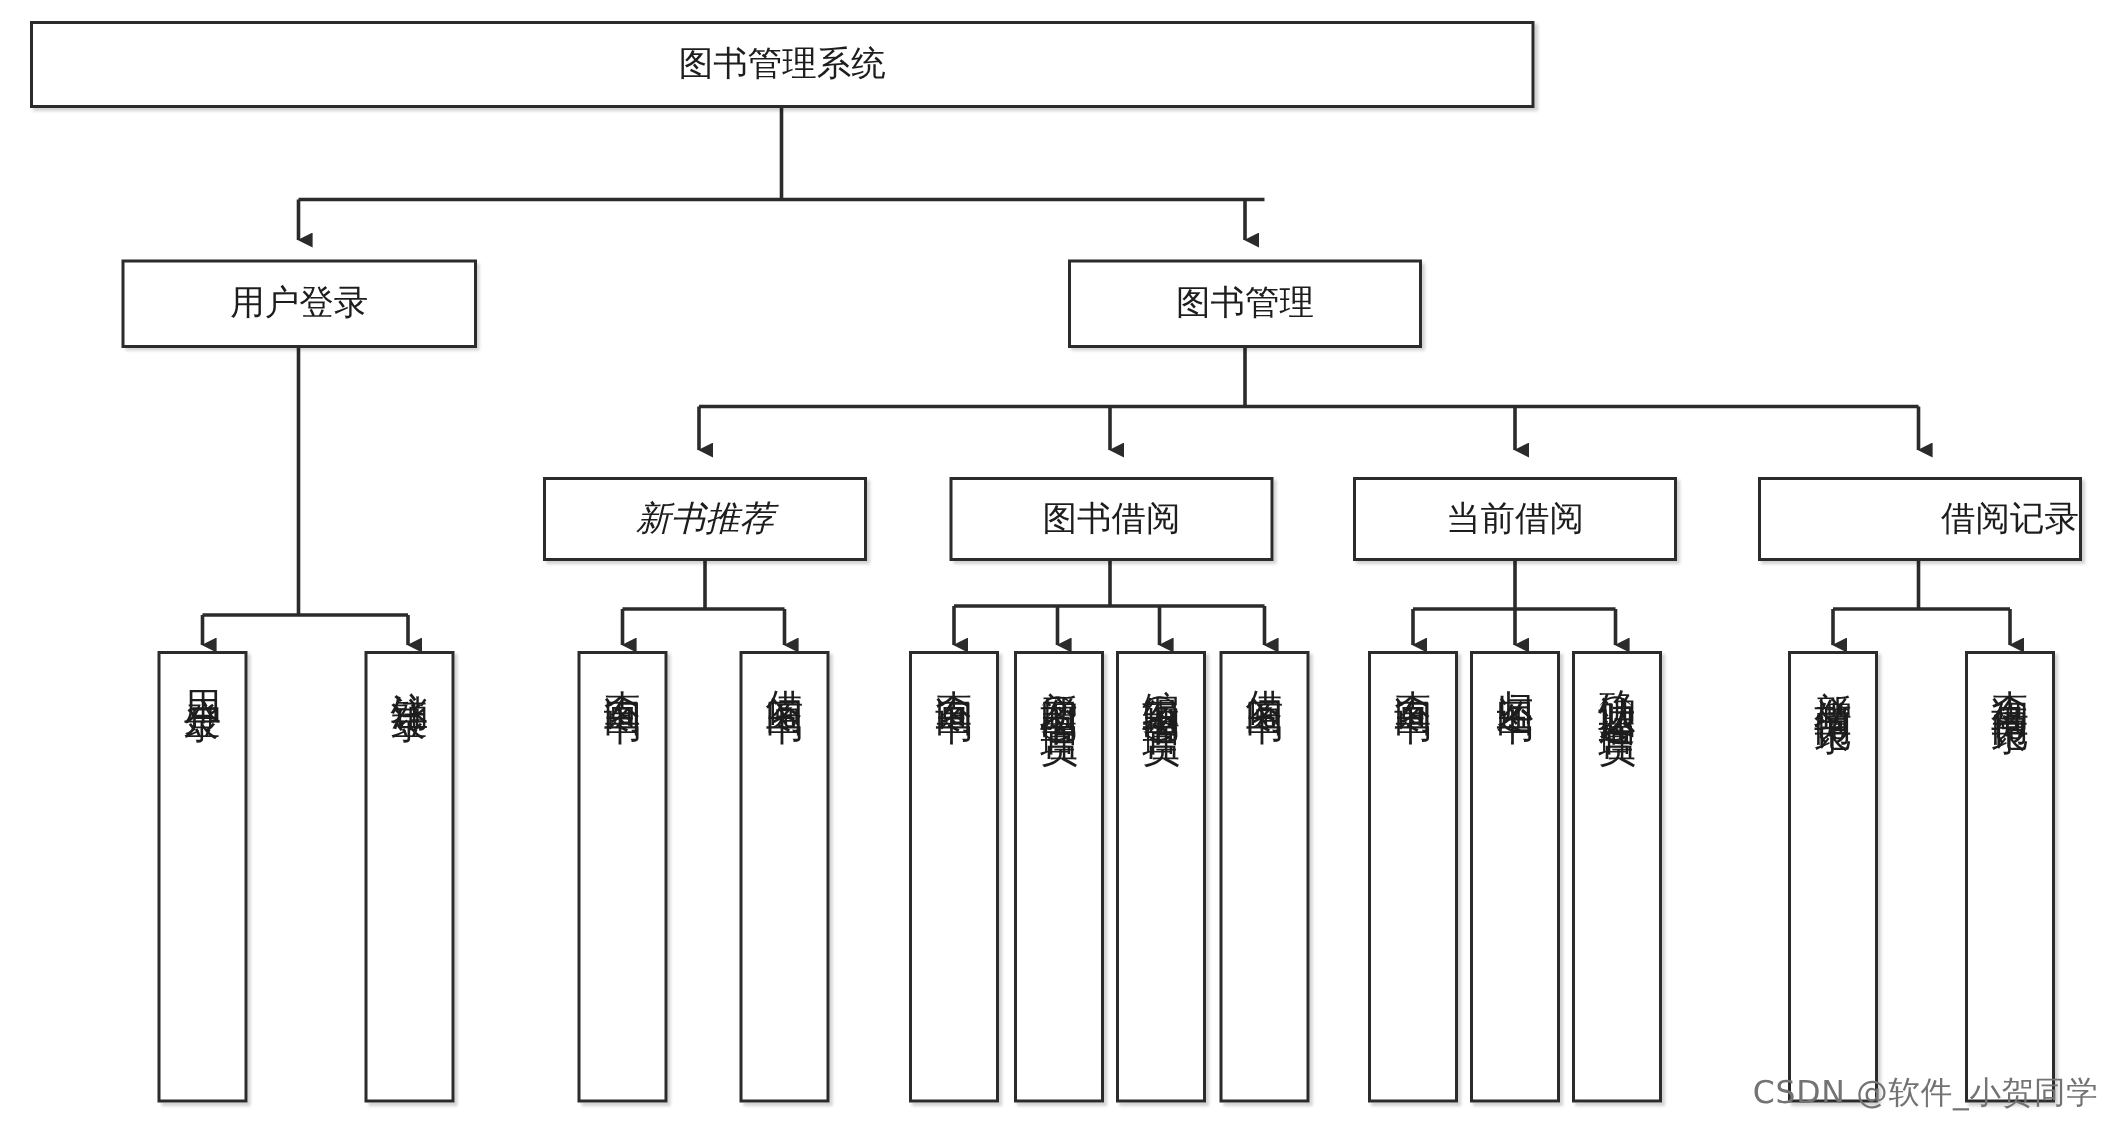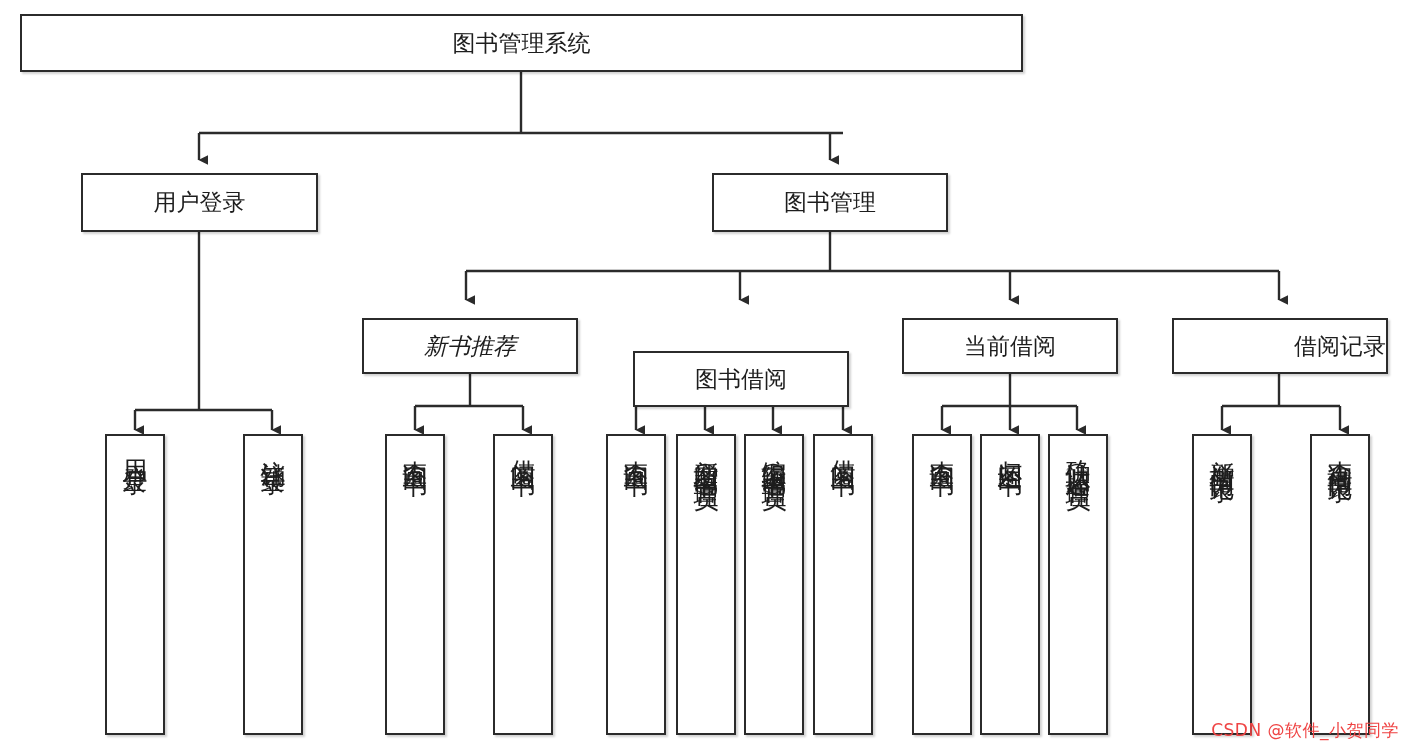--- a/index.html
+++ b/index.html
@@ -54,22 +54,22 @@
     font-size: 25px;
     letter-spacing: 4px;
     line-height: 1;
     padding-top: 4px;
     white-space: nowrap;
   }
   .watermark {
     position: absolute;
     right: 6px;
     bottom: 5px;
-    font-size: 17px;
-    color: #ef4444;
+    font-size: 21px;
+    color: #737373;
     letter-spacing: 0.5px;
     white-space: nowrap;
   }
 </style>
 </head>
 <body>
 
 <div id="canvas">
 
   <svg class="edges" viewBox="0 0 1405 747">
@@ -130,21 +130,21 @@
   <div class="node horizontal" style="left:81px; top:173px; width:237px; height:59px;">
     <span class="lbl">用户登录</span>
   </div>
   <div class="node horizontal" style="left:712px; top:173px; width:236px; height:59px;">
     <span class="lbl">图书管理</span>
   </div>
 
   <div class="node horizontal" style="left:362px; top:318px; width:216px; height:56px;font-style:italic;">
     <span class="lbl">新书推荐</span>
   </div>
-  <div class="node horizontal" style="left:633px; top:318px; width:216px; height:56px;margin-top:33px;">
+  <div class="node horizontal" style="left:633px; top:318px; width:216px; height:56px;">
     <span class="lbl">图书借阅</span>
   </div>
   <div class="node horizontal" style="left:902px; top:318px; width:216px; height:56px;justify-content:center;">
     <span class="lbl">当前借阅</span>
   </div>
   <div class="node horizontal" style="left:1172px; top:318px; width:216px; height:56px;justify-content:flex-end;">
     <span class="lbl">借阅记录</span>
   </div>
 
   <div class="node vertical" style="left:105px; top:434px; width:60px; height:301px;">

